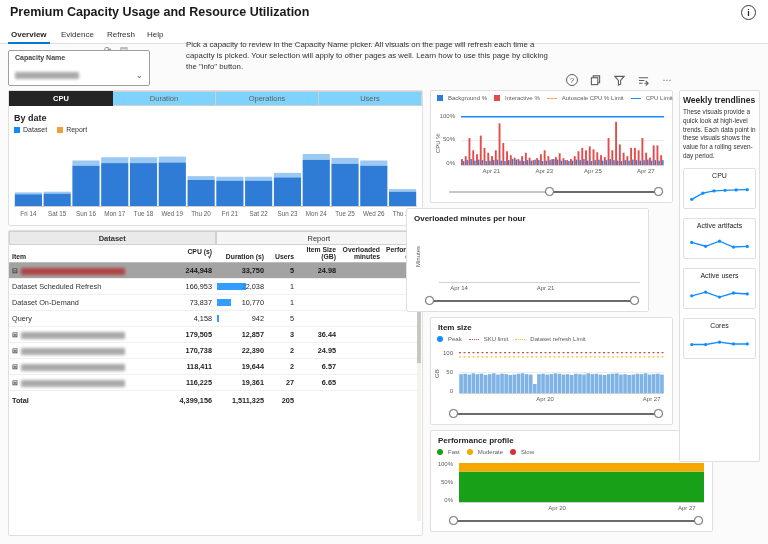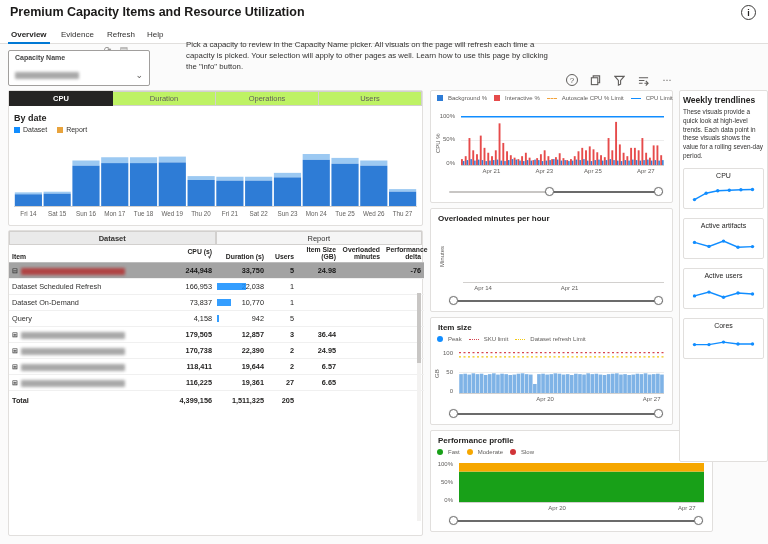--- a/index.html
+++ b/index.html
@@ -31,28 +31,28 @@
   
   #toolbar{position:absolute;left:548px;top:72px;width:126px;height:16px;display:flex;gap:11px;justify-content:flex-end;align-items:center}
   .tbi{width:13px;height:13px;display:flex;align-items:center;justify-content:center;color:#605e5c;font-size:9px;cursor:pointer}
   .tbi svg{width:11px;height:11px;stroke:#605e5c;fill:none;stroke-width:1.2}
 
   
   .panel{position:absolute;background:#fff;border:1px solid #e1dfdd;border-radius:2px}
   #panel-bydate{left:8px;top:90px;width:415px;height:136px}
   #panel-table{left:8px;top:230px;width:415px;height:306px}
   #panel-cpu{left:430px;top:90px;width:243px;height:113px}
-  #panel-overloaded{left:430px;top:208px;width:243px;height:104px}
+  #panel-overloaded{left:406px;top:208px;width:243px;height:104px}
   #panel-size{left:430px;top:317px;width:243px;height:108px}
   #panel-perf{left:430px;top:430px;width:283px;height:102px}
-  #panel-trend{left:679px;top:90px;width:89px;height:372px;padding:4px 3px}
+  #panel-trend{left:679px;top:90px;width:81px;height:372px;padding:4px 3px}
 
   
   #metric-tabs{display:flex;height:15px}
-  .mtab{flex:1;border:1px solid #d2d0ce;border-left-width:0;font-size:7.5px;display:flex;align-items:center;justify-content:center;background:#bef264;color:#605e5c;cursor:pointer}
+  .mtab{flex:1;border:1px solid #d2d0ce;border-left-width:0;font-size:7.5px;display:flex;align-items:center;justify-content:center;background:#7dd3fc;color:#605e5c;cursor:pointer}
   .mtab:first-child{border-left-width:1px}
   .mtab.active{background:#252423;color:#fff;font-weight:bold;border-color:#252423}
 
   #bydate-title{margin:7px 0 0 5px;font-size:9px;font-weight:bold}
   #bydate-legend{margin:3px 0 0 5px;font-size:7px;color:#323130;display:flex;gap:10px;align-items:center}
   .sw{display:inline-block;width:6px;height:6px;margin-right:3px;vertical-align:-1px}
   .sw.round{border-radius:50%}
   .swl{display:inline-block;width:10px;margin-right:3px;vertical-align:2px}
   #by-date-chart{position:absolute;left:5px;right:5px;top:50px;height:66px;border-bottom:1px solid #d2d0ce;cursor:crosshair}
   #by-date-x-labels{position:absolute;left:5px;right:5px;top:119px;display:flex}
@@ -103,21 +103,21 @@
   #trend-desc{font-size:6.4px;line-height:1.38;color:#323130;margin-bottom:7px}
   #trend-cards{display:flex;flex-direction:column;gap:9px}
   .tcard{border:1px solid #e1dfdd;background:#fff;border-radius:2px;padding:3px 2px 2px;text-align:center;cursor:pointer}
   .tcard-label{font-size:7px;color:#252423;margin-bottom:1px}
   .spark{width:100%;height:26px}
 </style>
 </head>
 <body>
 
 <div id="header">
-  <div id="page-title">Premium Capacity Items and Resource Utilization</div>
+  <div id="page-title">Premium Capacity Usage and Resource Utilization</div>
   <div id="info-button">
     <span>i</span>
   </div>
 </div>
 
 <div id="nav">
   <span class="tab active" id="tab-overview">Overview</span>
   <span class="tab" id="tab-evidence">Evidence</span>
   <span class="tab" id="tab-refresh">Refresh</span>
   <span class="tab" id="tab-help">Help</span>

